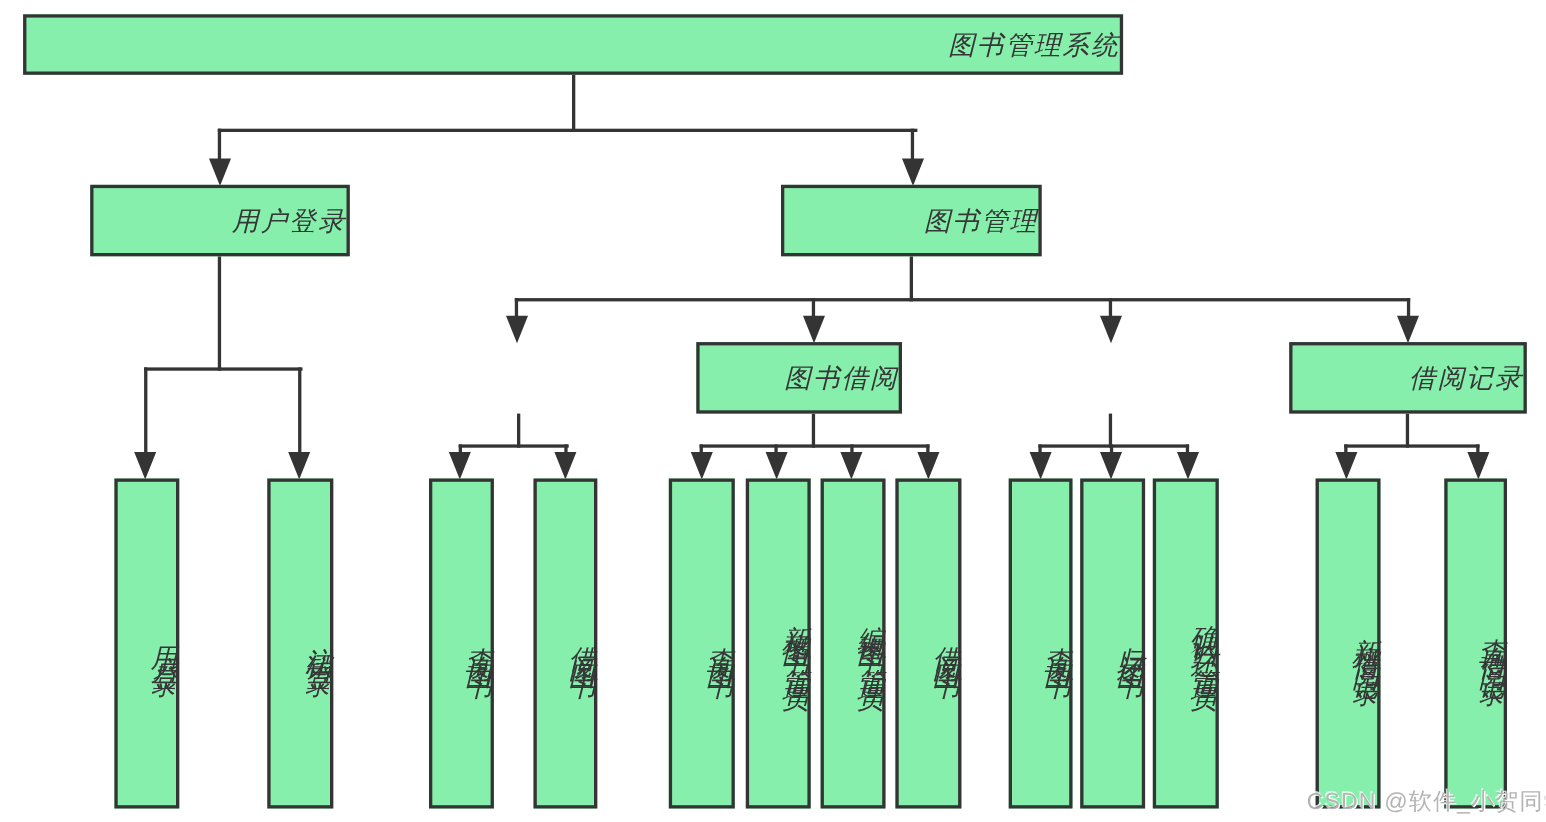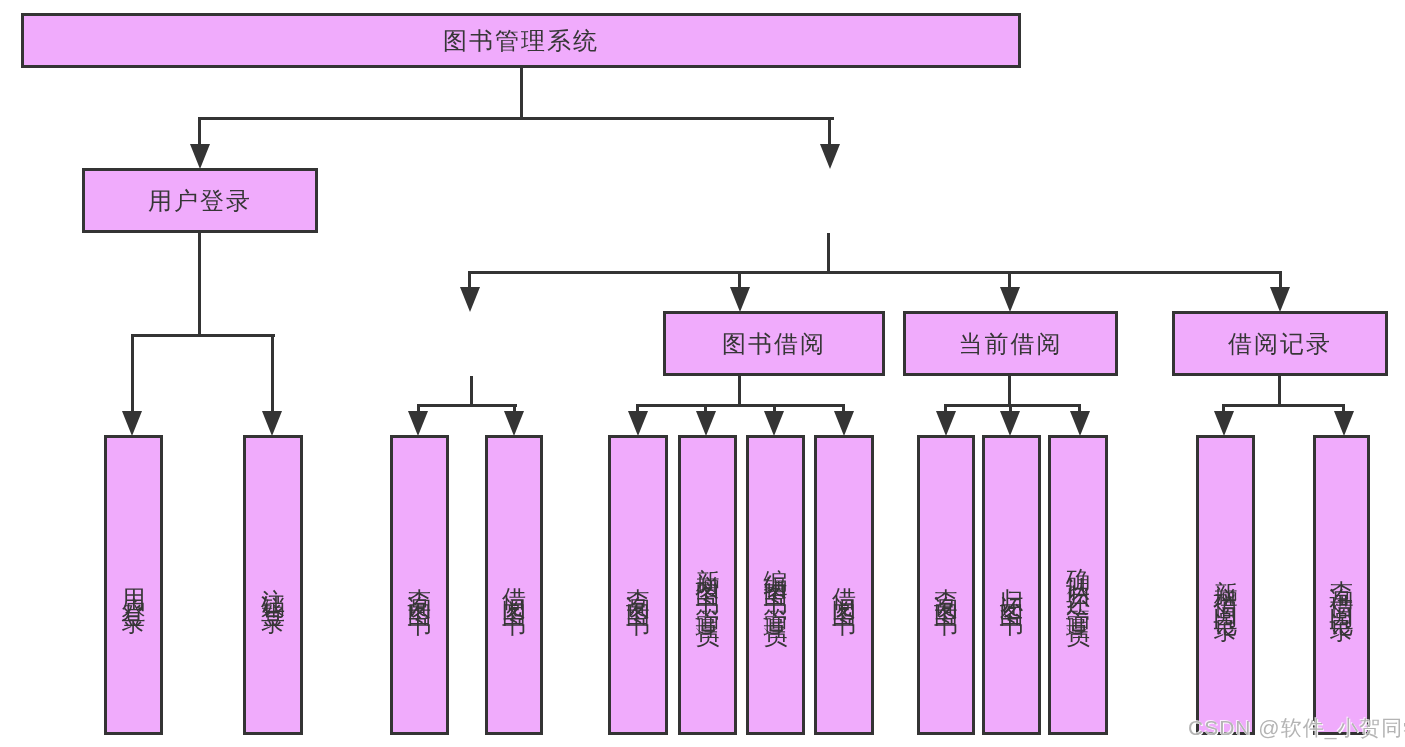--- a/index.html
+++ b/index.html
@@ -2,23 +2,23 @@
 <html><head>
 <meta charset="utf-8">
 <style>
   html,body{margin:0;padding:0;background:#fff;}
   .canvas{
     position:relative;width:1405px;height:747px;background:#fff;
     font-family:"Liberation Sans","DejaVu Sans",sans-serif;overflow:hidden;
     --line:#343434;--text:#363636;--wm:#b4b4b4;
   }
   .box{
-    position:absolute;box-sizing:border-box;background:#f0abfc;
+    position:absolute;box-sizing:border-box;background:#86efac;
     border:3px solid var(--line);color:var(--text);
-    display:flex;align-items:center;justify-content:center;z-index:2;
+    display:flex;align-items:center;justify-content:flex-end;z-index:2;font-style:italic;
   }
   .hbox{font-size:24px;letter-spacing:2px;font-weight:500;}
   .leaf span{
     writing-mode:vertical-rl;text-orientation:mixed;
     font-size:24px;letter-spacing:8px;line-height:1;font-weight:500;
   }
   .line{position:absolute;background:var(--line);z-index:1;}
   .arrow{
     position:absolute;width:0;height:0;z-index:1;
     border-left:10px solid transparent;border-right:10px solid transparent;
@@ -35,26 +35,26 @@
 
 <div class="canvas" style="--line: #343434; --text: #363636; --wm: #b4b4b4; background: rgb(255, 255, 255);">
 
   <div class="box hbox" style="left:21px;top:13px;width:1000px;height:55px">
     <span>图书管理系统</span>
   </div>
 
   <div class="box hbox" style="left:82px;top:168px;width:236px;height:65px">
     <span>用户登录</span>
   </div>
+  <div class="box hbox" style="left:710px;top:168px;width:237px;height:65px">
+    <span>图书管理</span>
+  </div>
 
-  <div class="box hbox" style="left:663px;top:311px;width:222px;height:65px">
+  <div class="box hbox" style="left:633px;top:311px;width:187px;height:65px">
     <span>图书借阅</span>
-  </div>
-  <div class="box hbox" style="left:903px;top:311px;width:215px;height:65px">
-    <span>当前借阅</span>
   </div>
   <div class="box hbox" style="left:1172px;top:311px;width:216px;height:65px">
     <span>借阅记录</span>
   </div>
 
   <div class="box leaf" style="left:104px;top:435px;width:59px;height:300px">
     <span>用户登录</span>
   </div>
   <div class="box leaf" style="left:243px;top:435px;width:60px;height:300px">
     <span>注销登录</span>

